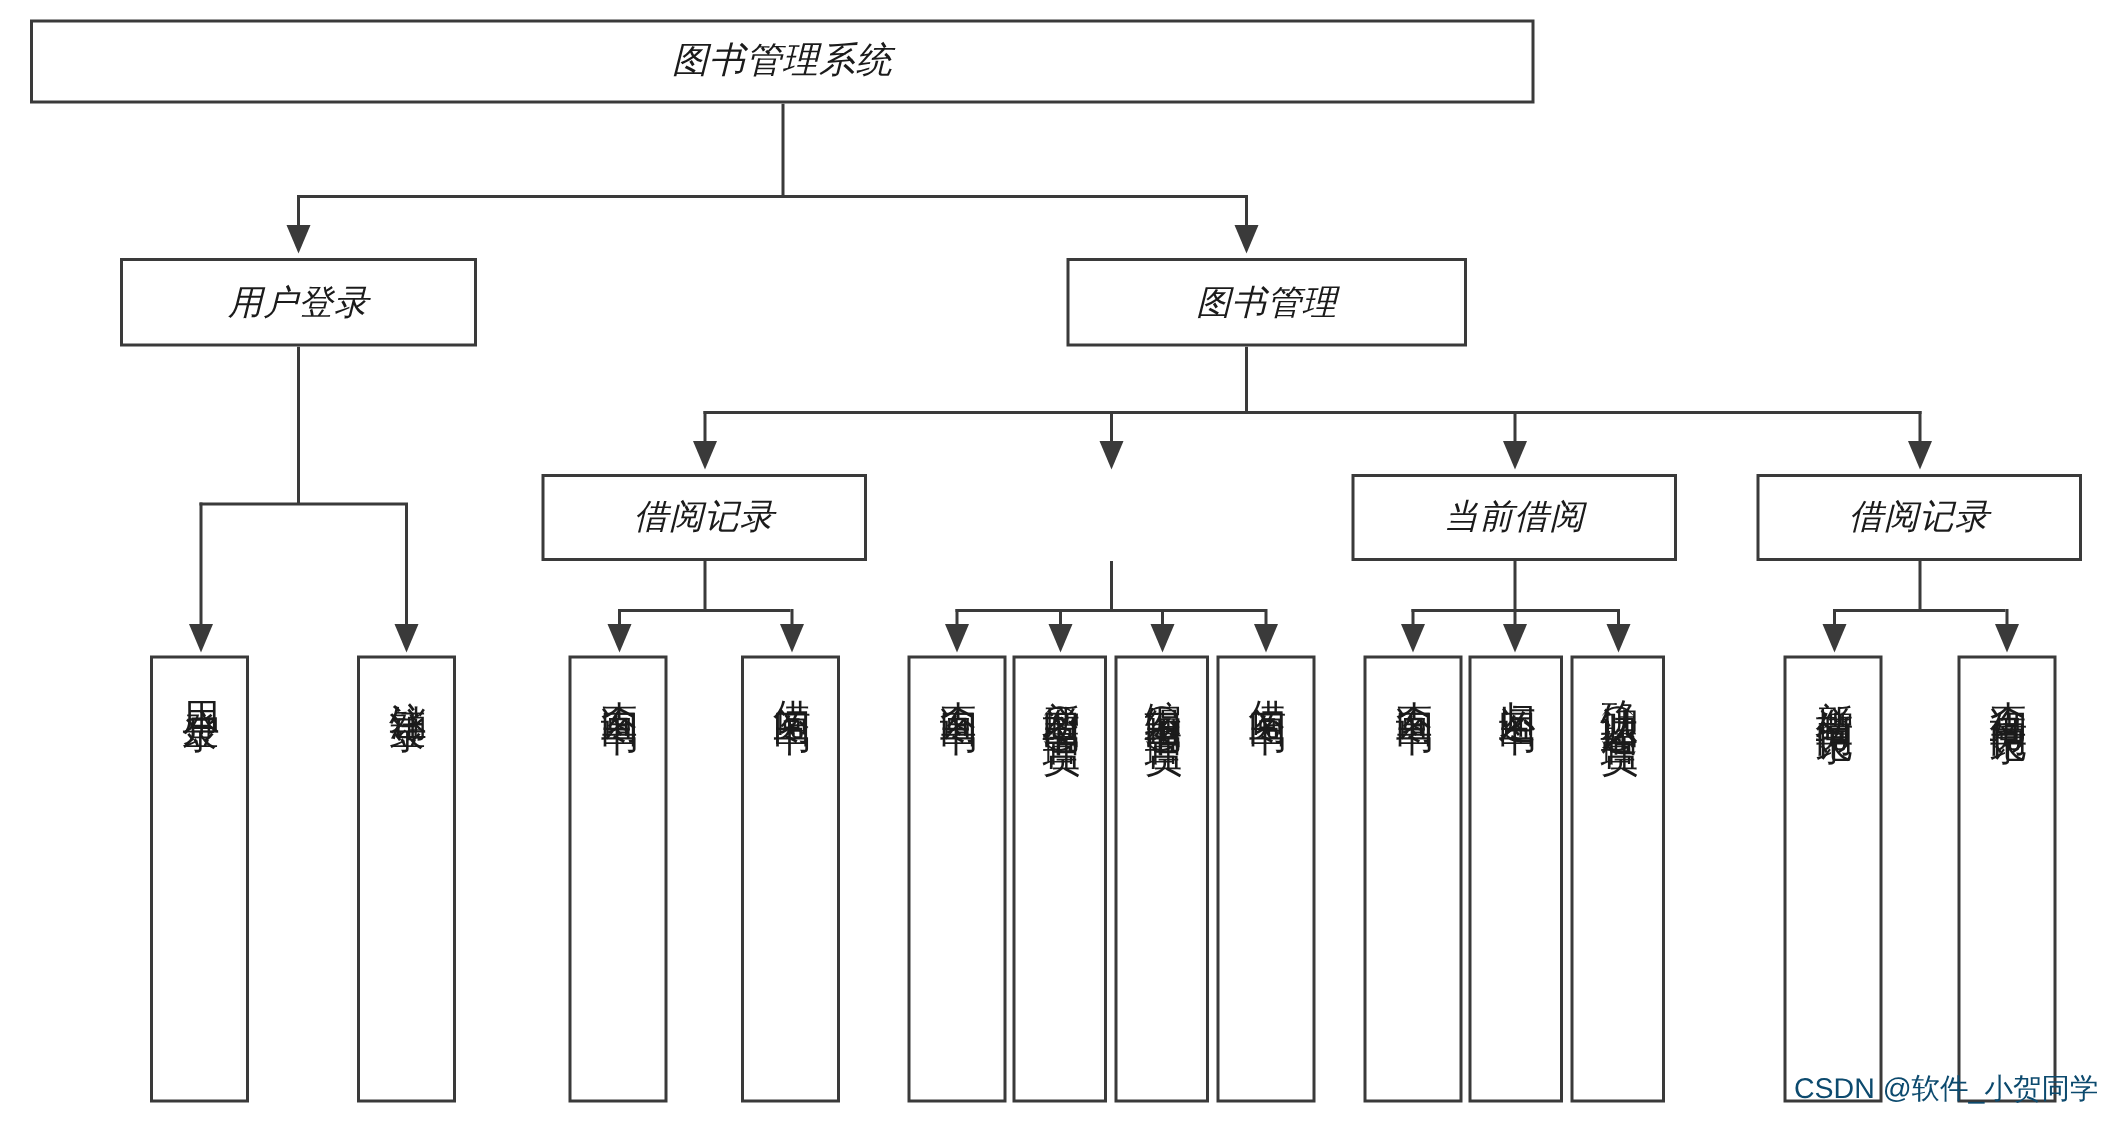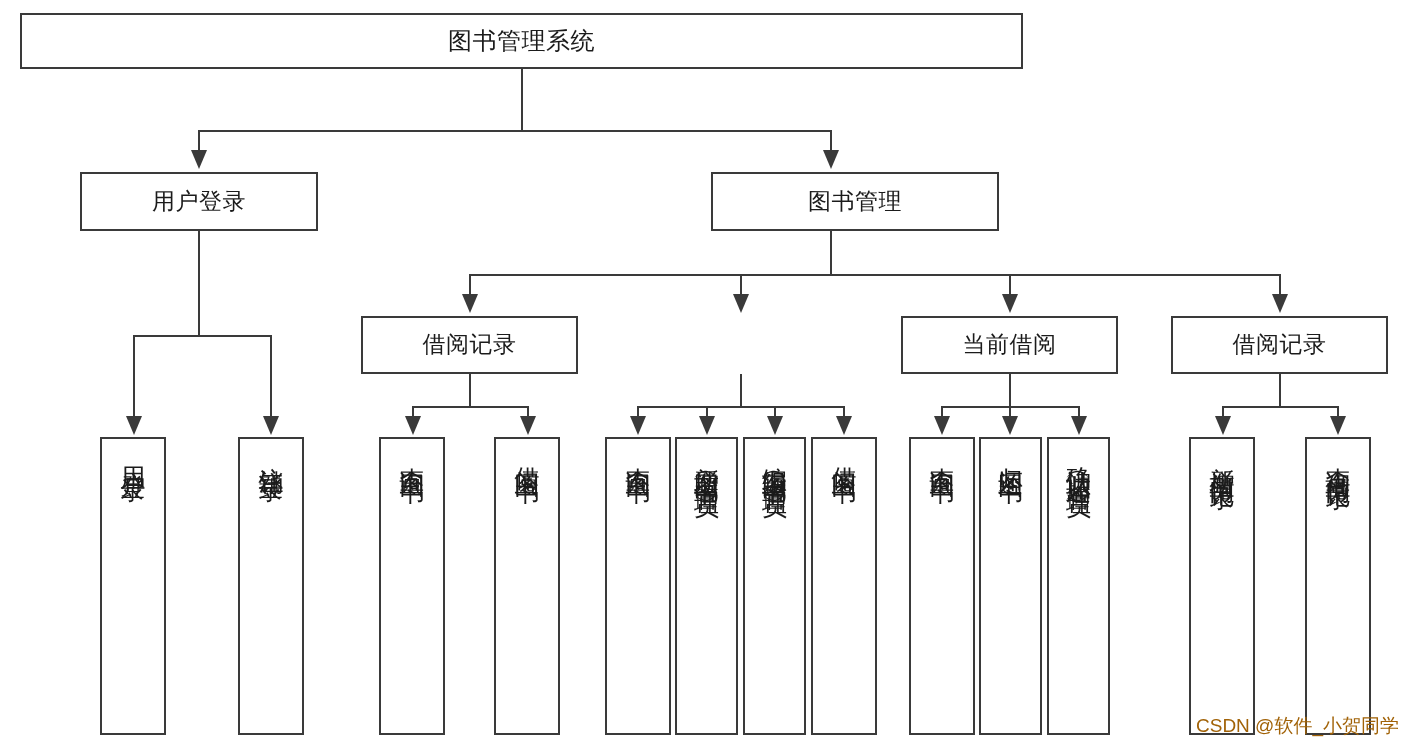--- a/index.html
+++ b/index.html
@@ -31,20 +31,21 @@
   .node .label {
     display: block;
     text-align: center;
     line-height: 1.18;
     white-space: nowrap;
   }
   
   .node.horiz .label {
     font-size: 23px;
     letter-spacing: 0.5px;
+    font-style: italic;
   }
   .node.root .label {
     font-size: 24px;
   }
   
   .node.vert {
     align-items: flex-start;
     justify-content: center;
     padding-top: 8px;
   }
@@ -73,21 +74,21 @@
     position: absolute;
     width: 0;
     height: 0;
     border-left: 8px solid transparent;
     border-right: 8px solid transparent;
     border-top: 19px solid #3a3a3a;
     z-index: 2;
   }
   .watermark {
     position: absolute;
-    color: #a16207;
+    color: #0c4a6e;
     font-size: 19px;
     white-space: nowrap;
     z-index: 5;
     font-family: "Liberation Sans", "DejaVu Sans", sans-serif;
   }
 </style>
 </head>
 <body>
 
 <div id="canvas">
@@ -101,21 +102,21 @@
   <div class="hline" style="left:198px; top:130px; width:634px;"></div>
 
   <div class="vline" style="left:198px; top:130px; height:22px;"></div>
   <div class="arrow" style="left:191px; top:150px;"></div>
   <div class="vline" style="left:830px; top:130px; height:22px;"></div>
   <div class="arrow" style="left:823px; top:150px;"></div>
 
   <div class="node horiz" style="left:80px; top:172px; width:238px; height:59px;">
     <span class="label">用户登录</span>
   </div>
-  <div class="node horiz" style="left:711px; top:172px; width:288px; height:59px;">
+  <div class="node horiz" style="left:711px; top:172px; width:267px; height:59px;">
     <span class="label">图书管理</span>
   </div>
 
   <div class="vline" style="left:198px; top:231px; height:105px;"></div>
   <div class="hline" style="left:133px; top:335px; width:137px;"></div>
   <div class="vline" style="left:133px; top:335px; height:83px;"></div>
   <div class="arrow" style="left:126px; top:416px;"></div>
   <div class="vline" style="left:270px; top:335px; height:83px;"></div>
   <div class="arrow" style="left:263px; top:416px;"></div>
 

